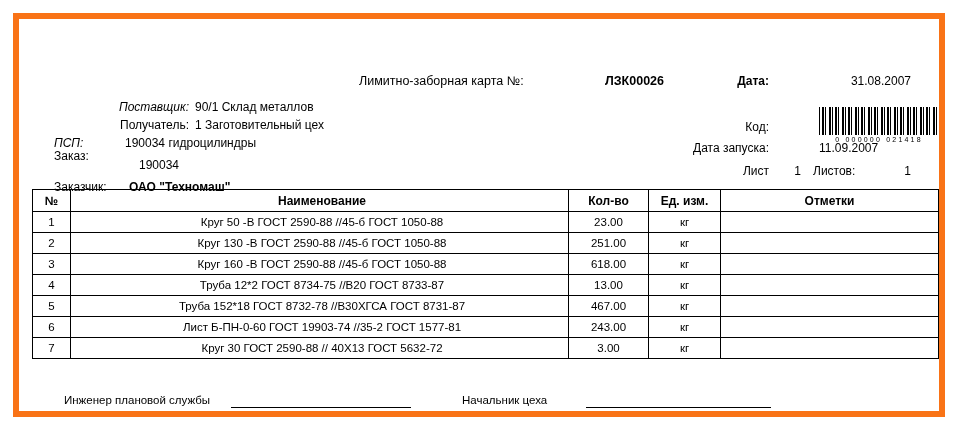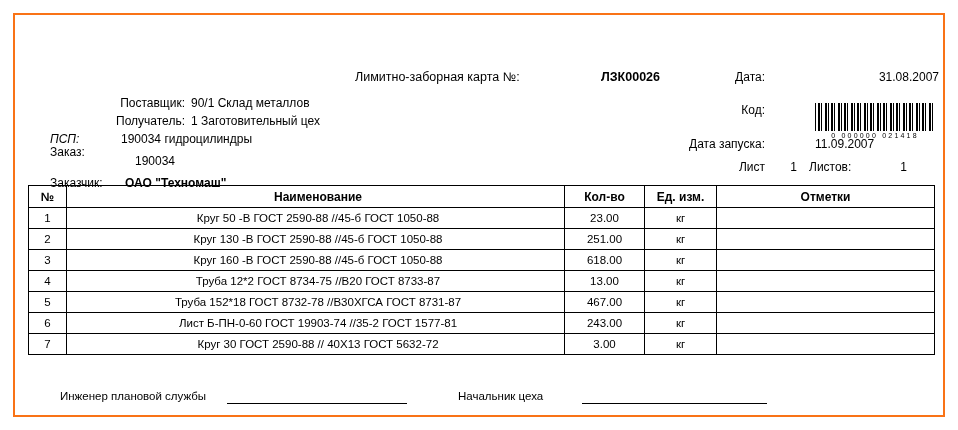--- a/index.html
+++ b/index.html
@@ -19,21 +19,21 @@
     height: 430px;
     background: #ffffff;
     box-sizing: border-box;
   }
   .sheet {
     position: absolute;
     left: 13px;
     top: 13px;
     width: 932px;
     height: 404px;
-    border: 2px solid #f97316;
+    border: 6px solid #f97316;
     background: #fff;
     box-sizing: border-box;
   }
 
   
   .header {
     position: relative;
     height: 125px;
   }
   .title-row {
@@ -65,36 +65,36 @@
     position: absolute;
     font-size: 12px;
     color: #000;
     white-space: nowrap;
   }
   .val.bold {
     font-weight: bold;
   }
 
   
-  .l-postavshik { left: 60px;  top: 81px;  width: 110px; }
+  .l-postavshik { left: 60px;  top: 81px;  width: 110px; font-style: italic; }
   .l-poluchatel { left: 60px;  top: 99px;  width: 110px; }
   .l-psp        { left: 35px;  top: 117px; width: 75px; text-align: left; font-style: italic; }
   .l-zakaz      { left: 35px;  top: 130px; width: 75px; text-align: left; }
   .l-zakazchik  { left: 35px;  top: 161px; width: 95px; text-align: left; }
 
   .v-postavshik { left: 176px; top: 81px; }
   .v-poluchatel { left: 176px; top: 99px; }
   .v-psp        { left: 106px; top: 117px; }
   .v-zakaz      { left: 120px; top: 139px; }
   .v-zakazchik  { left: 110px; top: 161px; }
 
   
-  .l-data       { left: 660px; top: 55px;  width: 90px; }
-  .v-data       { left: 844px; top: 55px;  width: 80px; text-align: right; }
-  .l-kod        { left: 660px; top: 88px;  width: 90px; }
+  .l-data       { left: 660px; top: 55px;  width: 90px; font-weight: bold; }
+  .v-data       { left: 812px; top: 55px;  width: 80px; text-align: right; }
+  .l-kod        { left: 660px; top: 101px;  width: 90px; }
   .v-kod        { left: 812px; top: 85px;  width: 80px; text-align: right; }
   .l-zapusk     { left: 640px; top: 122px; width: 110px; }
   .v-zapusk     { left: 800px; top: 122px; width: 92px; text-align: left; }
   .l-list       { left: 660px; top: 145px; width: 90px; }
   .v-list       { left: 742px; top: 145px; width: 40px; text-align: right; }
   .l-listov     { left: 794px; top: 145px; width: 70px; text-align: left;}
   .v-listov     { left: 850px; top: 145px; width: 42px; text-align: right; }
 
   
   .barcode-wrap {

